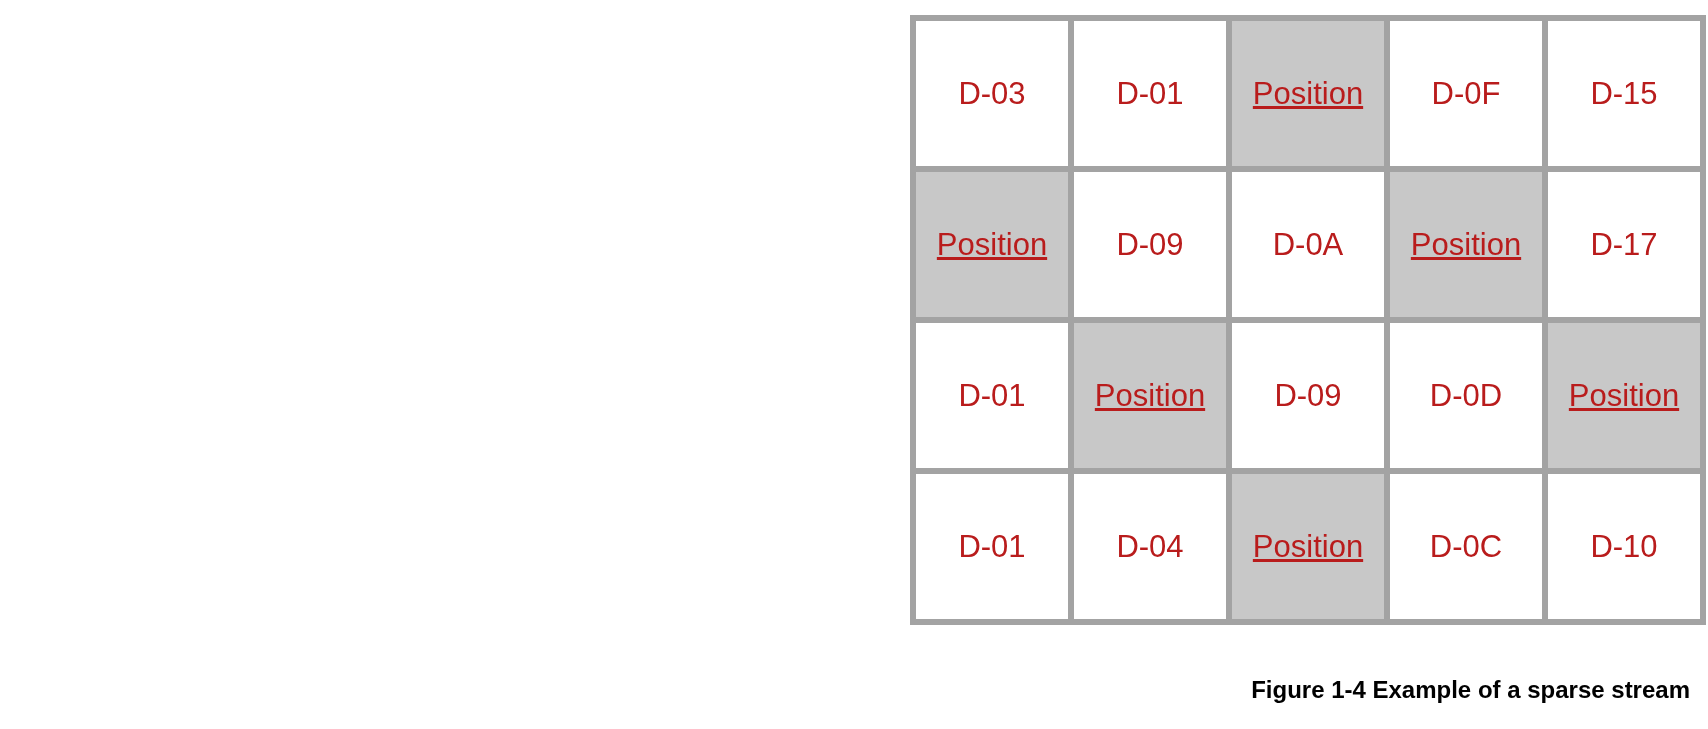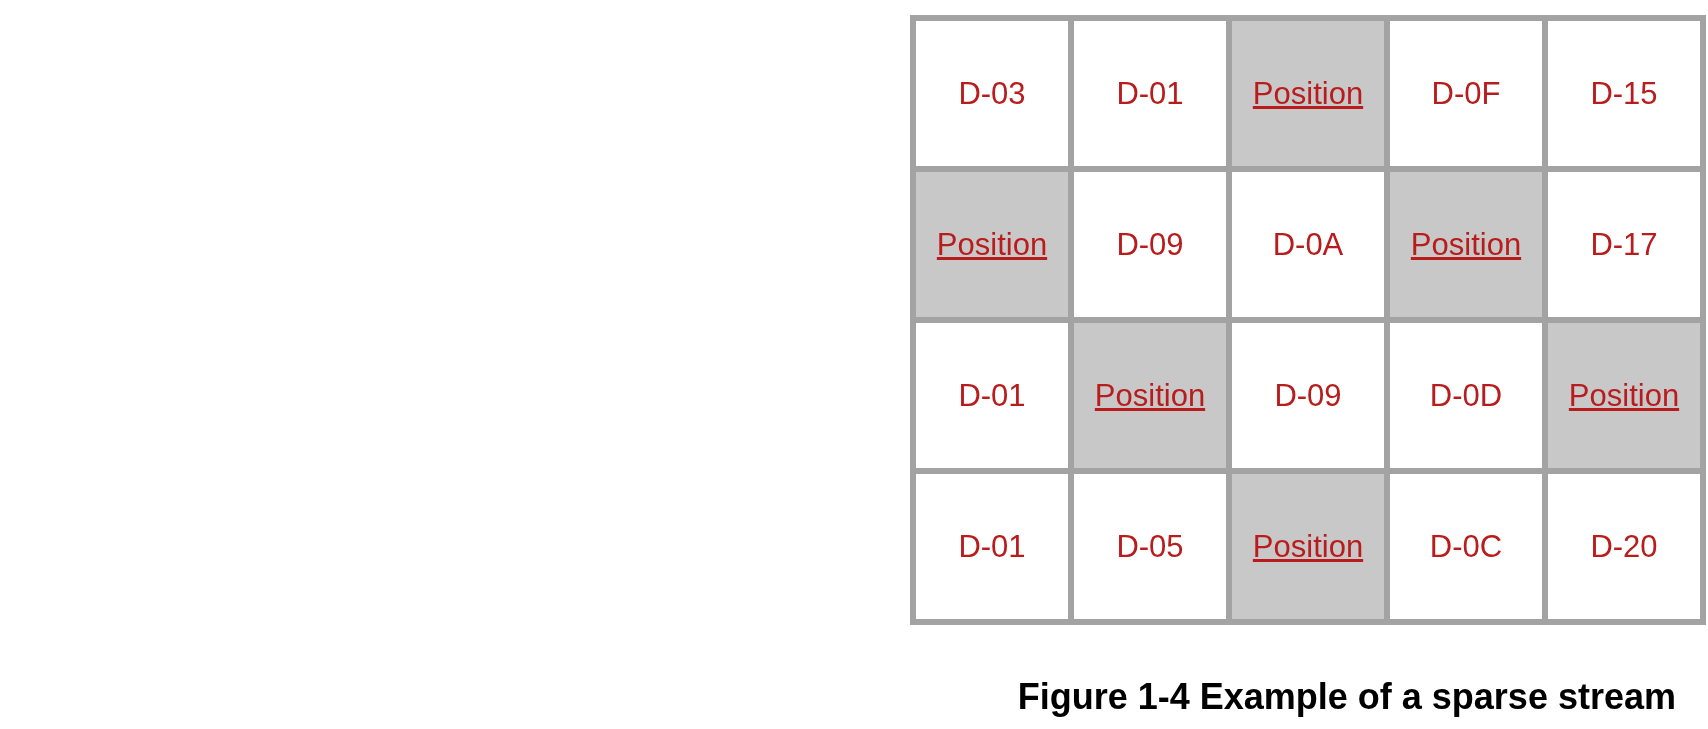--- a/index.html
+++ b/index.html
@@ -52,27 +52,27 @@
     background: #ffffff;
   }
   #sparse-stream-table td.cell-position {
     background: #c8c8c8;
     text-decoration: underline;
   }
 
   
   #figure-caption {
     position: absolute;
-    left: 676px;
+    left: 690px;
     top: 676px;
     width: 1000px;
     text-align: right;
     padding-right: 8px;
     font-family: "Liberation Sans", sans-serif;
-    font-size: 36px;
+    font-size: 24px;
     font-weight: bold;
     color: #000000;
     white-space: nowrap;
   }
 </style>
 </head>
 <body>
 
 <div id="figure-root">
 
@@ -98,24 +98,24 @@
       <tr>
         <td class="cell-data">D-01</td>
         <td class="cell-position">Position</td>
         <td class="cell-data">D-09</td>
         <td class="cell-data">D-0D</td>
         <td class="cell-position">Position</td>
       </tr>
 
       <tr>
         <td class="cell-data">D-01</td>
-        <td class="cell-data">D-05</td>
+        <td class="cell-data">D-04</td>
         <td class="cell-position">Position</td>
         <td class="cell-data">D-0C</td>
-        <td class="cell-data">D-20</td>
+        <td class="cell-data">D-10</td>
       </tr>
 
     </tbody>
   </table>
 
   <div id="figure-caption">Figure 1-4 Example of a sparse stream</div>
 
 </div>
 
 </body></html>

